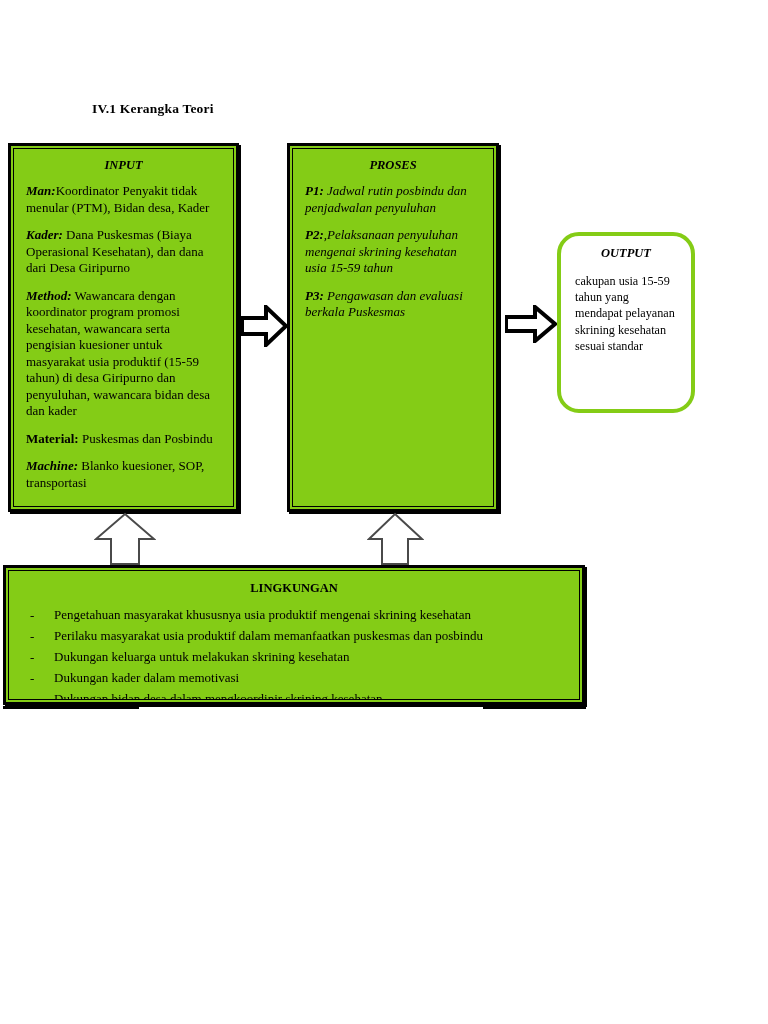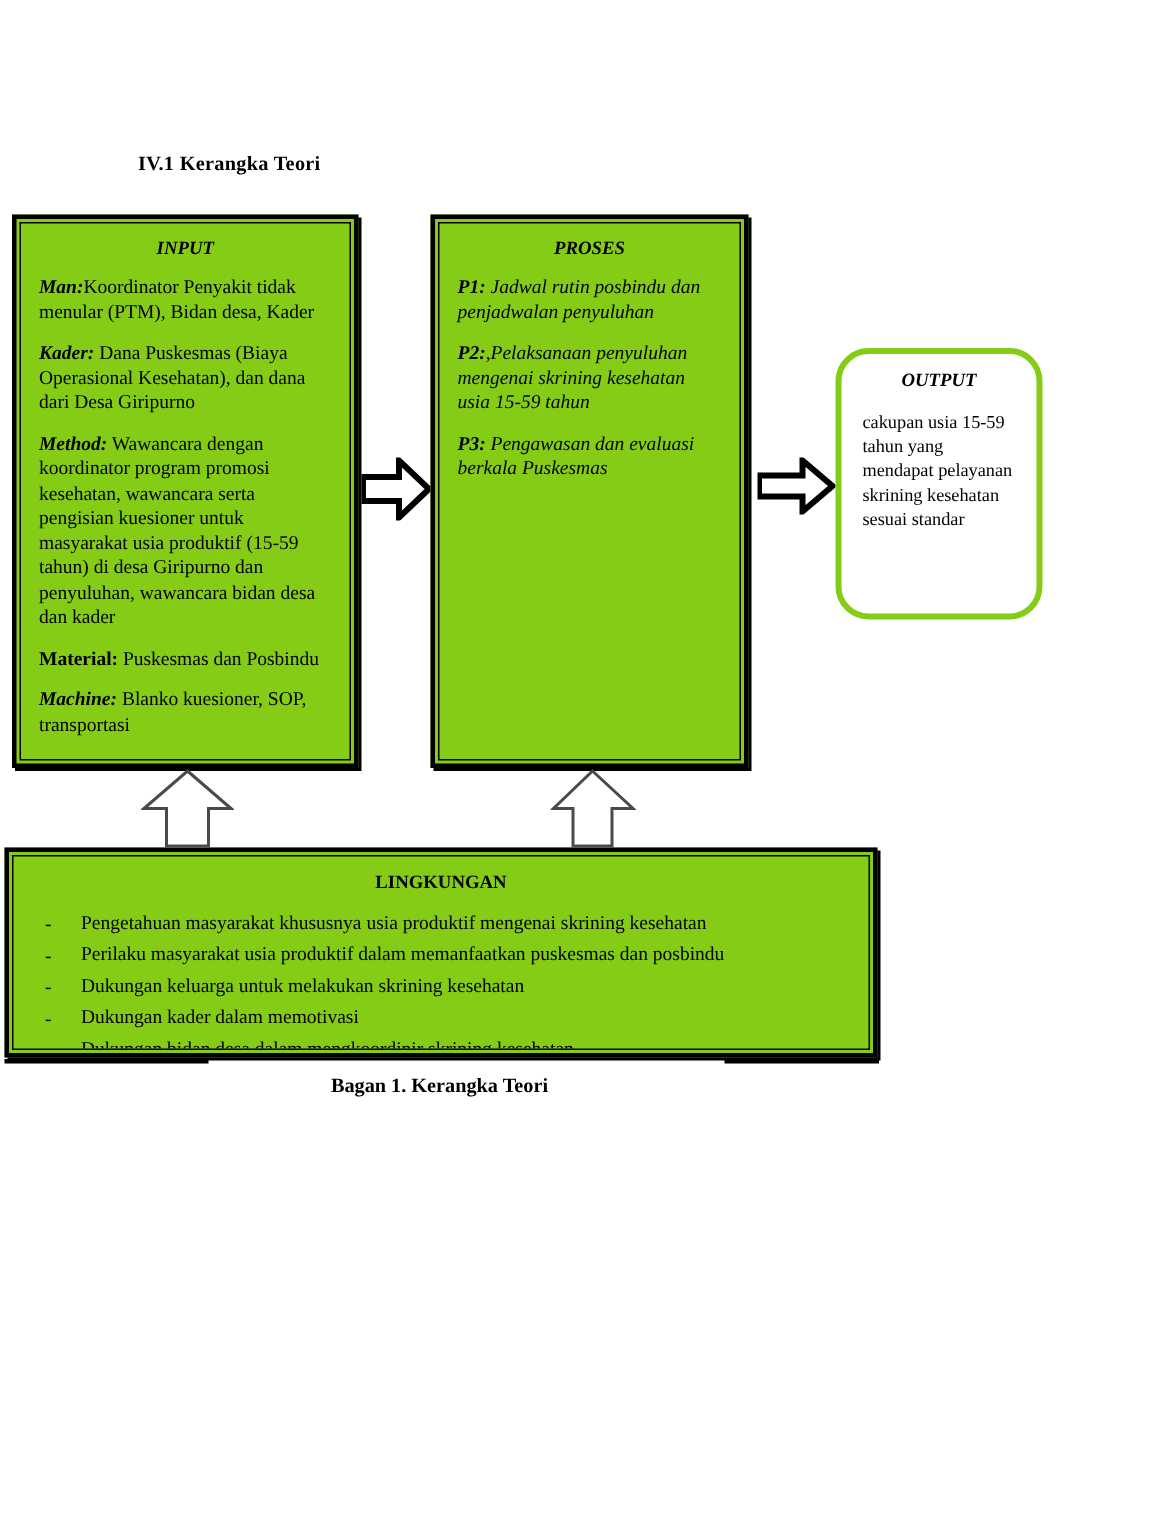--- a/index.html
+++ b/index.html
@@ -267,15 +267,14 @@
           <span class="dash">-</span>
           <span>Dukungan bidan desa dalam mengkoordinir skrining kesehatan</span>
         </li>
       </ul>
     </div>
   </div>
 
   <div class="stub" id="stub-left"></div>
   <div class="stub" id="stub-right"></div>
 
-  <div class="caption">Bagan 1. Kerangka Teori</div>
 
 </div>
 
 </body></html>

